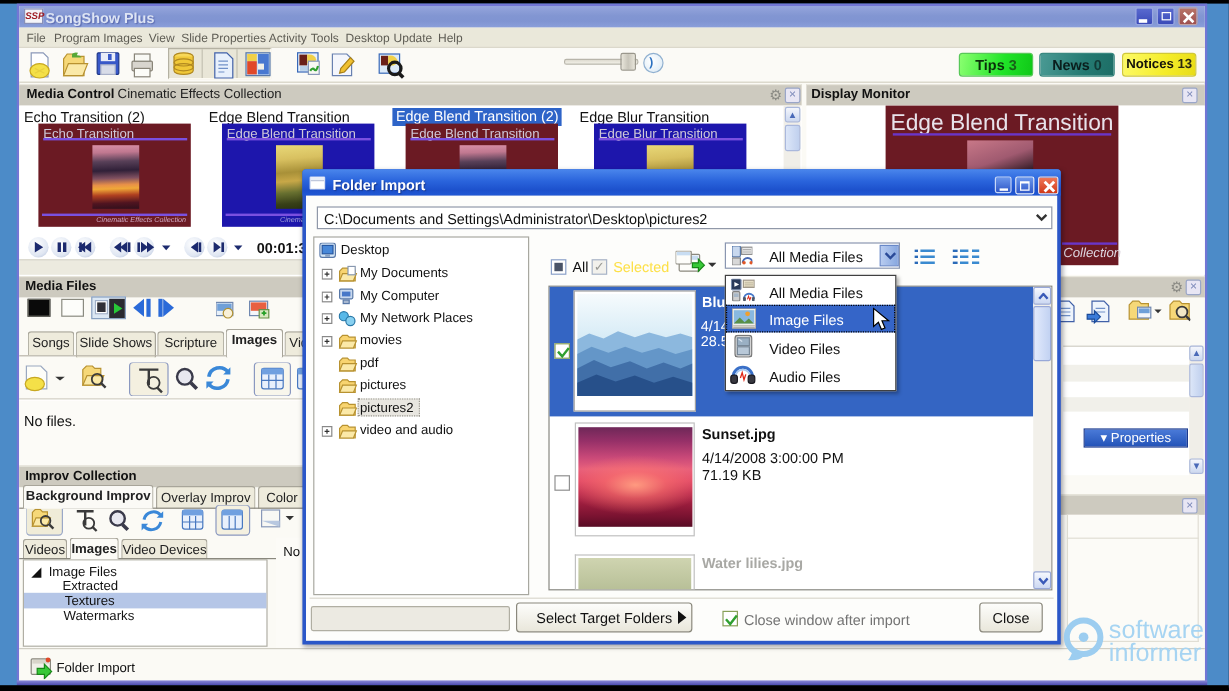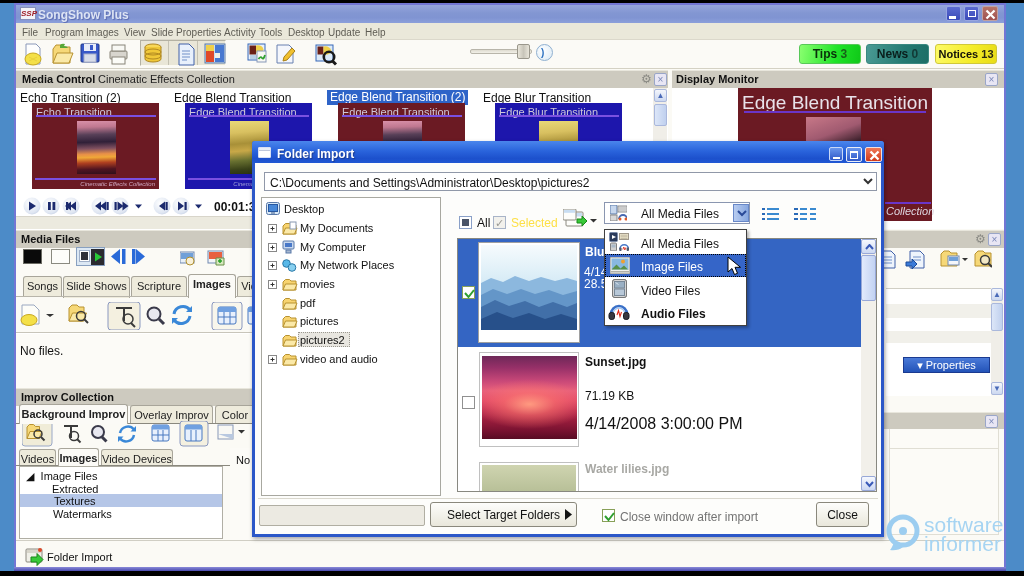--- a/index.html
+++ b/index.html
@@ -615,21 +615,21 @@
 <path d="M0 74 L16 67 L32 73 L48 68 L64 74 L80 69 L96 74 V85 H0 z" fill="#27508a"></path>
 </svg>
 <div class="a" style="left:585px;top:245px;font-size:12px;font-weight:bold;color:#fff;">Blue</div>
 <div class="a" style="left:584px;top:265px;font-size:12px;color:#fff;">4/14</div>
 <div class="a" style="left:584px;top:277px;font-size:12px;color:#fff;">28.5</div>
 
 <div class="a" style="left:462px;top:396px;width:13px;height:13px;background:#fff;border:1px solid #909090;"></div>
 <div class="a" style="left:479px;top:352px;width:100px;height:95px;background:#fff;border:1px solid #c0c0c0;"></div>
 <div class="a" style="left:482px;top:356px;width:95px;height:83px;background:radial-gradient(ellipse 60% 30% at 50% 58%,#ff9a80 0%,rgba(255,120,110,0.55) 45%,rgba(255,100,120,0) 100%),linear-gradient(180deg,#6e2858 0%,#963068 14%,#c84878 30%,#e8607c 42%,#e04868 54%,#bc2c50 66%,#981c3c 78%,#781230 90%,#580c24 100%);"></div>
 <div class="a" style="left:585px;top:355px;font-size:12px;font-weight:bold;color:#111;">Sunset.jpg</div>
-<div class="a" style="left:585px;top:375px;font-size:16px;color:#111;margin-top:40px;">4/14/2008 3:00:00 PM</div>
+<div class="a" style="left:585px;top:375px;font-size:12px;color:#111;">4/14/2008 3:00:00 PM</div>
 <div class="a" style="left:585px;top:389px;font-size:12px;color:#111;">71.19 KB</div>
 
 <div class="a" style="left:479px;top:462px;width:100px;height:29px;background:#fff;border:1px solid #c0c0c0;border-bottom:none;"></div>
 <div class="a" style="left:482px;top:465px;width:94px;height:26px;background:linear-gradient(180deg,#cfd4b0,#b8c098);"></div>
 <div class="a" style="left:585px;top:462px;font-size:12px;font-weight:bold;color:#a8a8a4;">Water lilies.jpg</div>
 
 <div class="a" style="left:861px;top:239px;width:15px;height:252px;background:#f2f0ea;"></div>
 <div class="a" style="left:861px;top:239px;width:15px;height:15px;background:linear-gradient(#f6f8fe,#ccd8f2);border:1px solid #98a8d8;border-radius:2px;">
       <svg class="a" style="left:3px;top:4px;" width="9" height="7">
         <path d="M1 5 l3.5 -4 l3.5 4" fill="none" stroke="#3a5ab8" stroke-width="2"></path>
@@ -693,21 +693,21 @@
     </svg>
 <div class="a" style="left:641px;top:284px;font-size:12px;color:#111;">Video Files</div>
 
 <svg class="a" style="left:608px;top:301px;" width="22" height="19" viewBox="0 0 22 19">
       <path d="M3 13 a8 8 0 0 1 16 0" fill="none" stroke="#3a70c8" stroke-width="2.6"></path>
       <path d="M5 13 a6 6 0 0 1 12 0" fill="none" stroke="#a8c8f0" stroke-width="1.4"></path>
       <rect x="1" y="11.5" width="5.5" height="7" rx="2.2" fill="#383840" stroke="#181820"></rect>
       <rect x="15.5" y="11.5" width="5.5" height="7" rx="2.2" fill="#383840" stroke="#181820"></rect>
       <path d="M9 14 l1.5 -4.5 l1.5 6 l1.5 -4.5" fill="none" stroke="#e02818" stroke-width="1.1"></path>
     </svg>
-<div class="a" style="left:641px;top:307px;font-size:12px;color:#111;font-weight:bold;">Audio Files</div>
+<div class="a" style="left:641px;top:307px;font-size:12px;color:#111;">Audio Files</div>
 
 <svg class="a" style="left:727px;top:256px;" width="16" height="22" viewBox="0 0 16 22">
       <path d="M1 1 v15 l4 -3.5 l2.5 6 l3 -1.2 l-2.5 -6 h5.5 z" fill="#fff" stroke="#000" stroke-width="1"></path>
     </svg>
 </div>
 
 <div class="a" style="left:14px;top:567px;width:992px;height:4px;background:linear-gradient(180deg,#8a8ad8,#4a4aae);z-index:50;"></div>
 <div class="a" style="left:0;top:571px;width:1024px;height:5px;background:#000;z-index:50;"></div>
 
 <div id="watermark">

